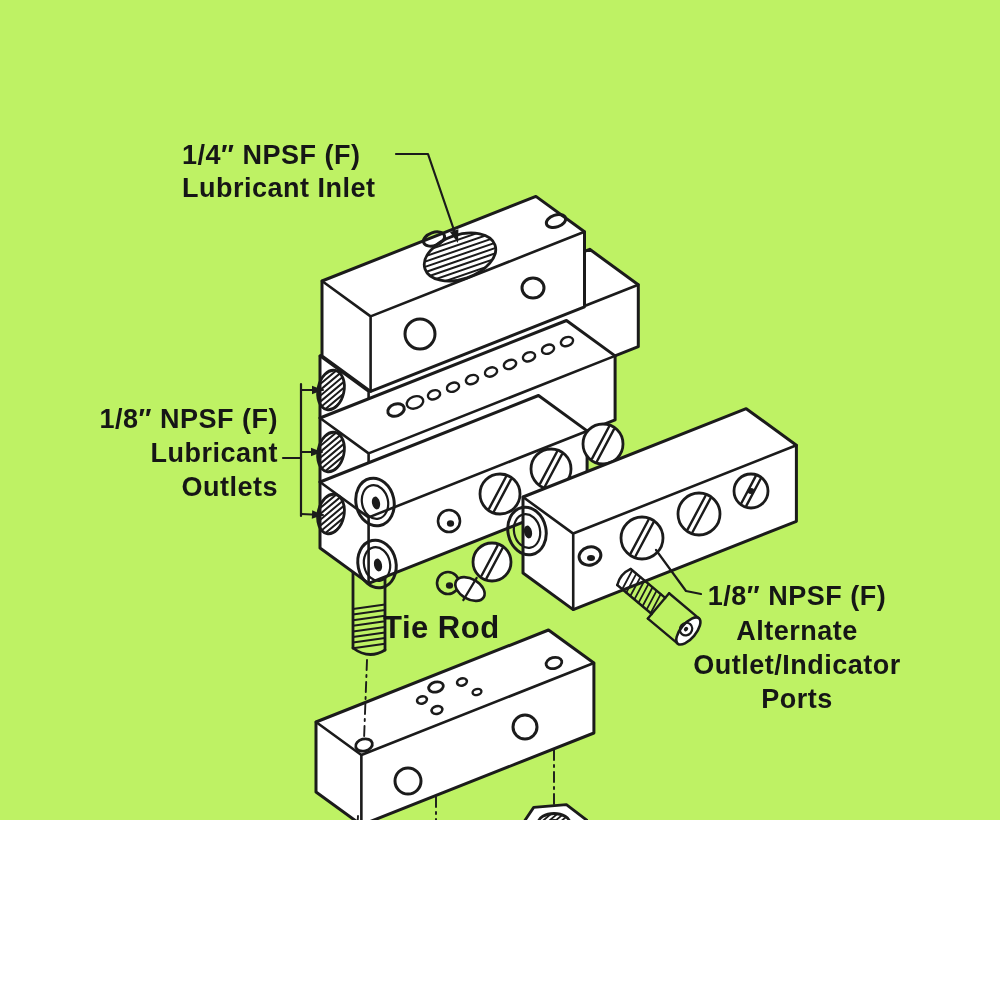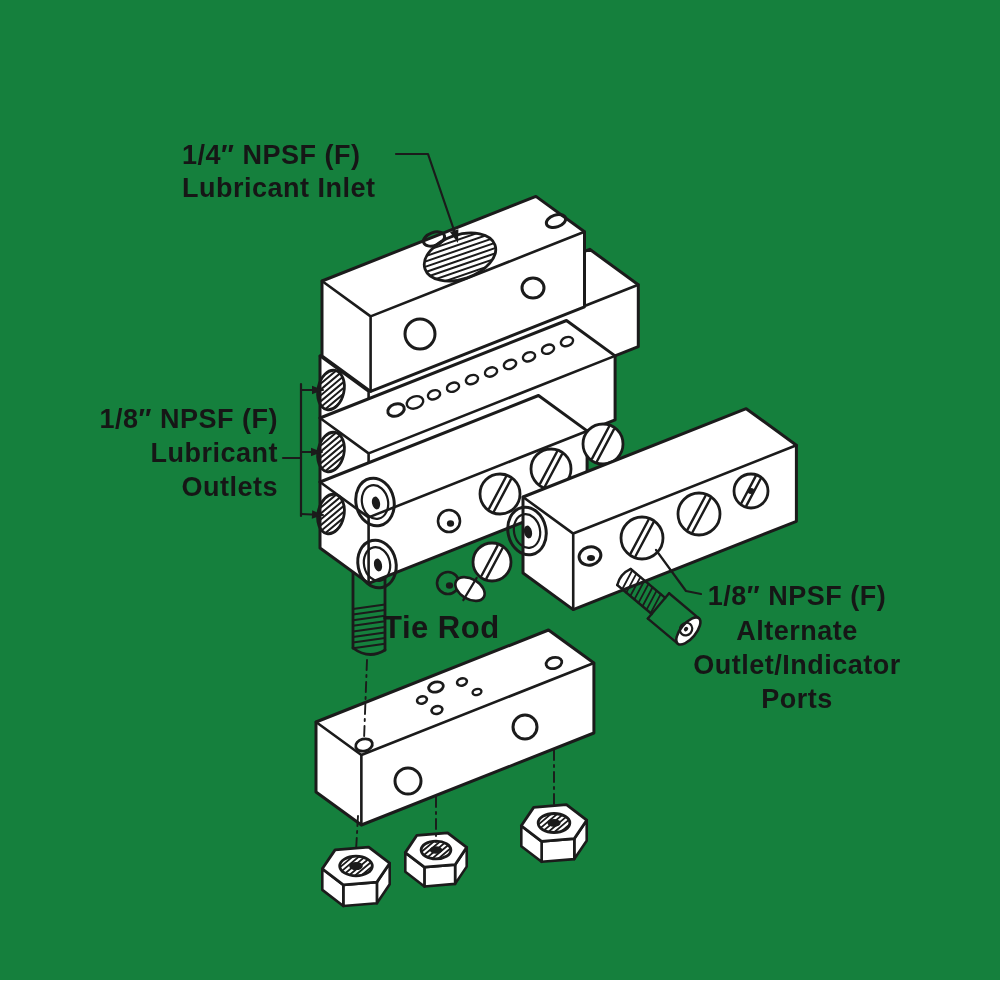--- a/index.html
+++ b/index.html
@@ -1,16 +1,16 @@
 <!DOCTYPE html>
 <html><head>
 <meta charset="utf-8">
 <style>
   html,body{margin:0;padding:0;background:#fff;}
-  .page{position:relative;width:1000px;height:980px;background:#15803d;overflow:hidden;}
+  .page{position:relative;width:1000px;height:820px;background:#bef264;overflow:hidden;}
   svg{display:block;}
   text{font-family:"Liberation Sans", sans-serif;font-weight:bold;fill:#161616;}
   .lbl{font-size:27px;letter-spacing:0.5px;}
   .lbl-big{font-size:31px;letter-spacing:0.5px;}
 </style>
 </head>
 <body>
 
 <div class="page">
 <svg width="1000" height="1000" viewBox="0 0 1000 1000">

